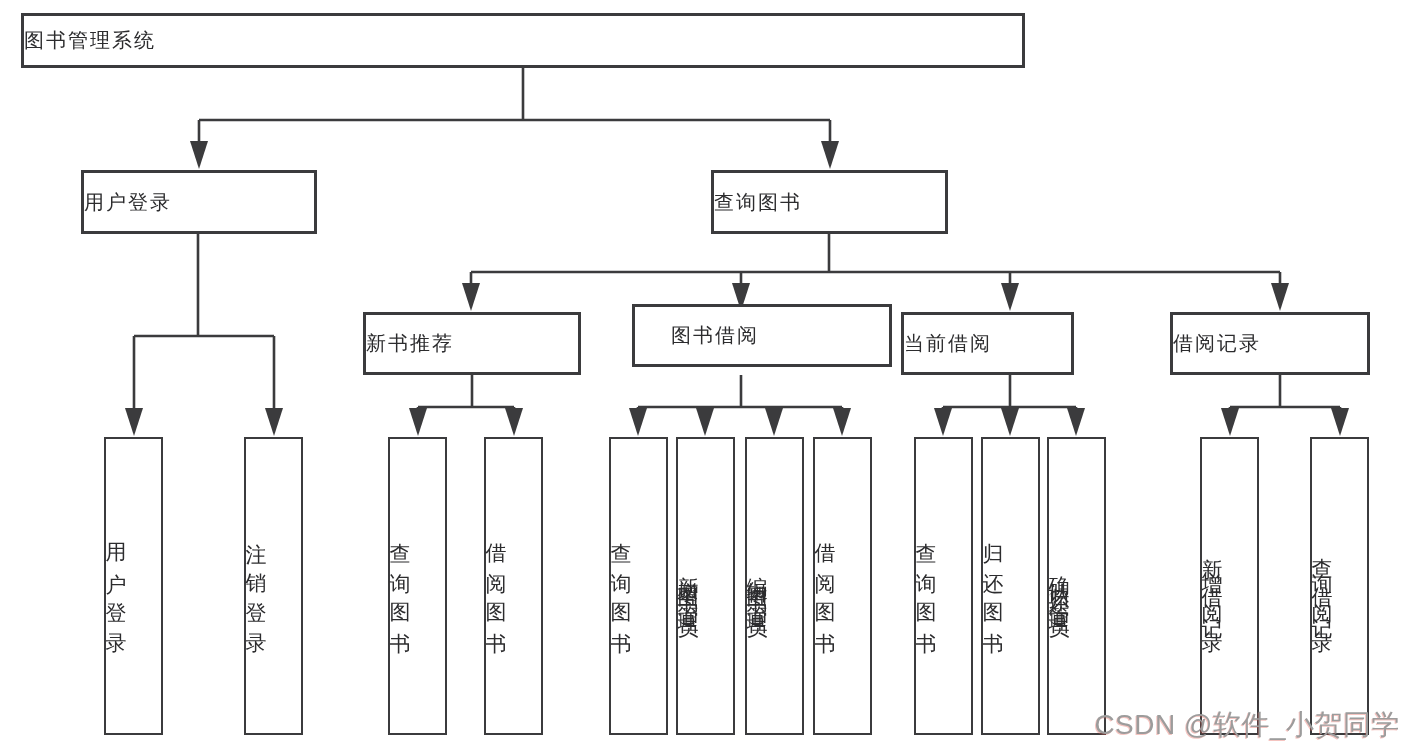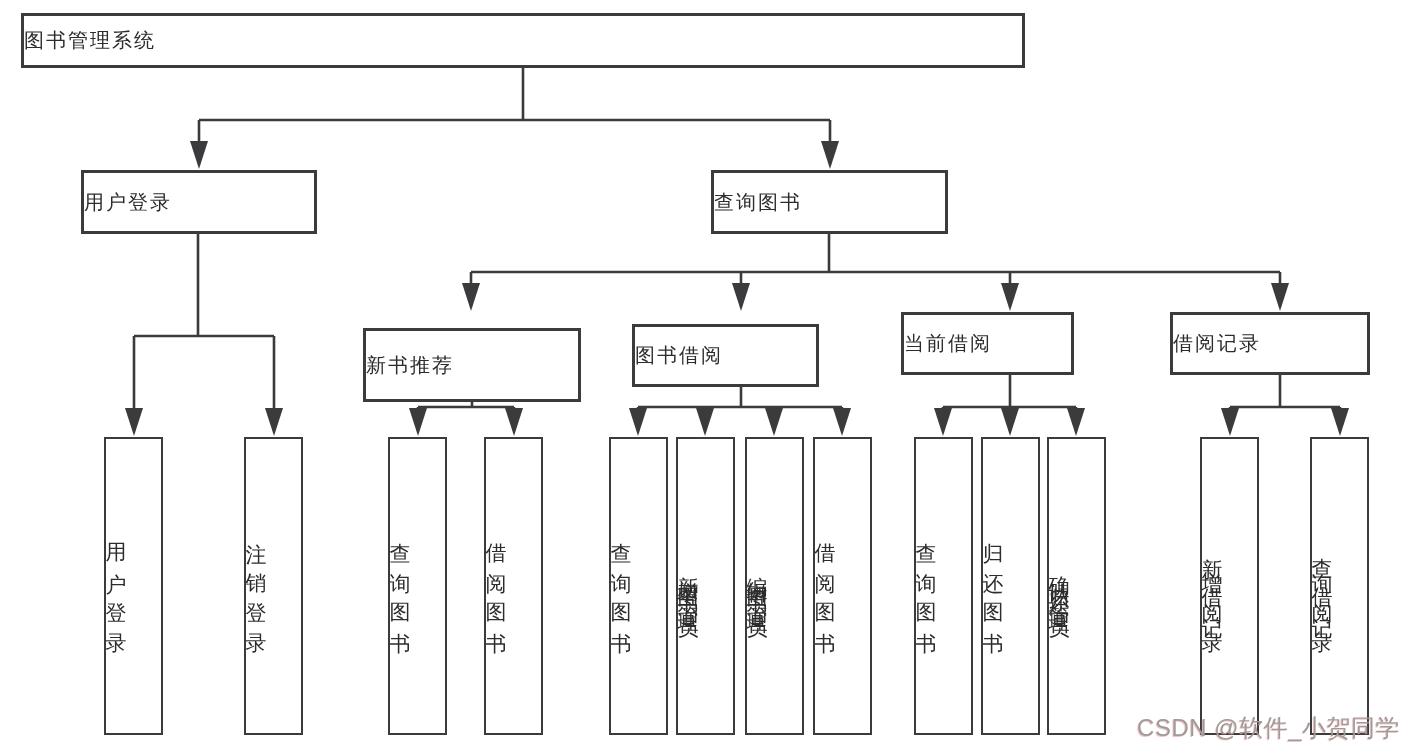--- a/index.html
+++ b/index.html
@@ -32,21 +32,21 @@
     white-space:nowrap;color:var(--text);
   }
   .vbox{border-width:2.5px;}
   .vlabel{
     writing-mode:vertical-rl;text-orientation:mixed;
     font-size:21px;font-weight:500;line-height:1;
     color:var(--text);
   }
   .watermark{
     position:absolute;right:5px;bottom:3px;
-    font-size:24px;letter-spacing:0.5px;
+    font-size:28px;letter-spacing:0.5px;
     color:var(--watermark);
     text-shadow:-1px 1px 0 rgba(226,87,74,0.35);
     white-space:nowrap;
     margin-top:8px;
   }
 </style>
 </head>
 <body>
 
 <div class="stage">
@@ -105,24 +105,24 @@
     <span class="hlabel">图书管理系统</span>
   </div>
 
   <div class="node" style="left:81px;top:170px;width:236px;height:64px;">
     <span class="hlabel">用户登录</span>
   </div>
   <div class="node" style="left:711px;top:170px;width:237px;height:64px;">
     <span class="hlabel">查询图书</span>
   </div>
 
-  <div class="node" style="left:363px;top:328px;width:218px;height:74px;">
+  <div class="node" style="left:363px;top:312px;width:218px;height:63px;">
     <span class="hlabel">新书推荐</span>
   </div>
-  <div class="node" style="left:632px;top:324px;width:187px;height:63px;">
+  <div class="node" style="left:632px;top:304px;width:260px;height:63px;padding-left:36px;">
     <span class="hlabel">图书借阅</span>
   </div>
   <div class="node" style="left:901px;top:312px;width:173px;height:63px;">
     <span class="hlabel">当前借阅</span>
   </div>
   <div class="node" style="left:1170px;top:312px;width:200px;height:63px;">
     <span class="hlabel">借阅记录</span>
   </div>
 
   <div class="node vbox" style="left:104px;top:437px;width:59px;height:298px;">

